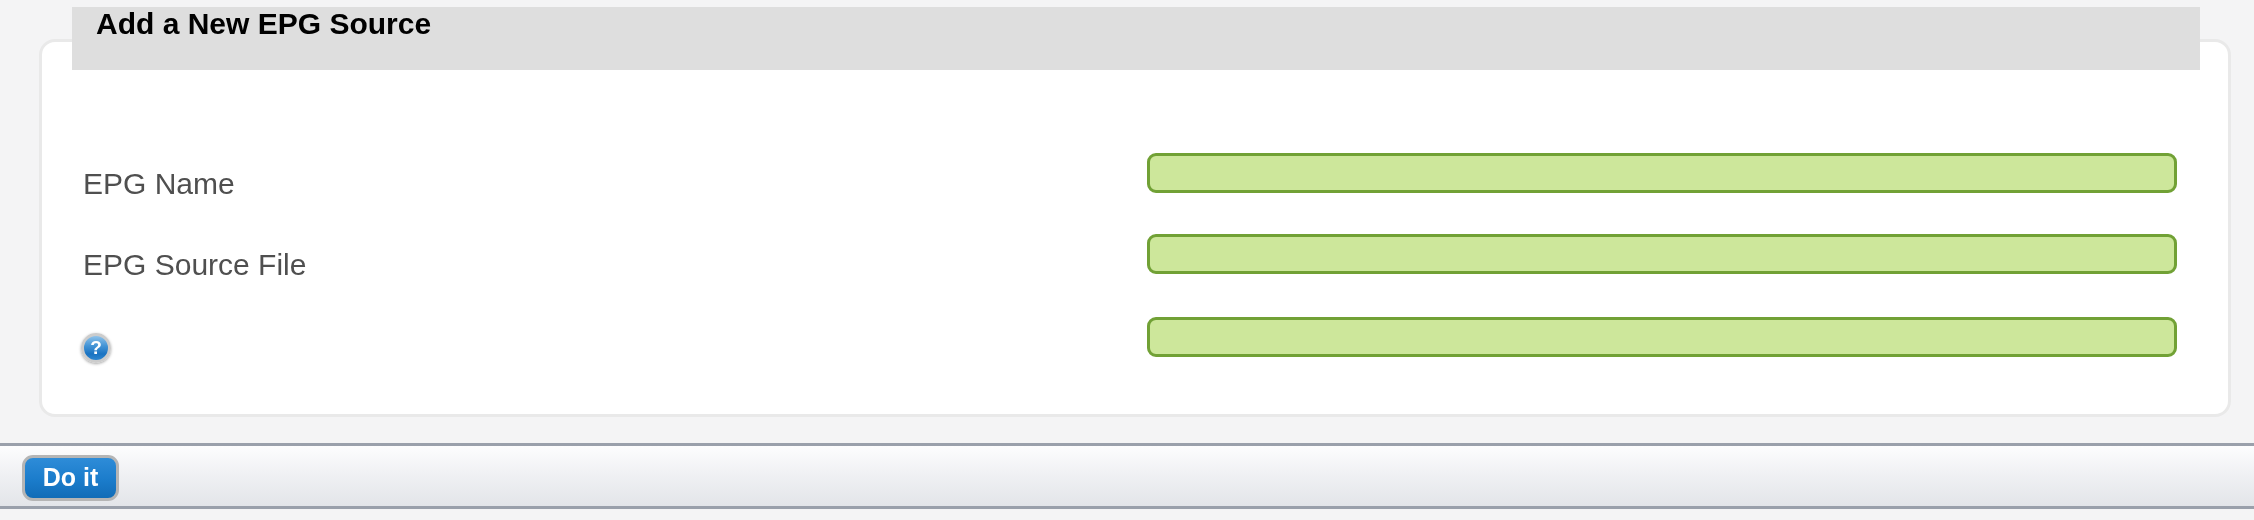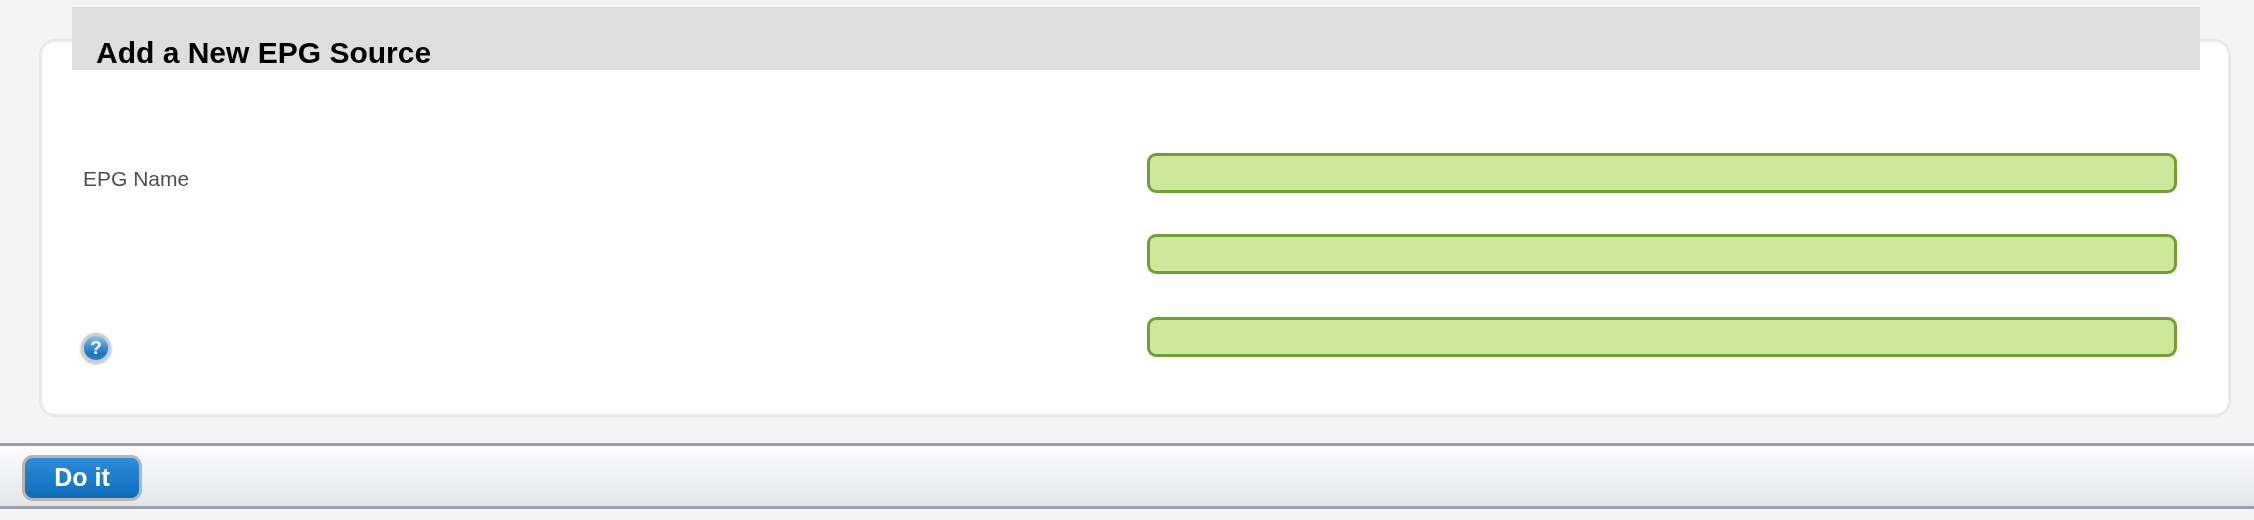--- a/index.html
+++ b/index.html
@@ -19,31 +19,31 @@
     background: var(--panel-bg, #ffffff);
     border: 3px solid var(--panel-border, #e9e9e9);
     border-radius: 16px;
   }
   .header-bar {
     position: absolute;
     left: 72px; top: 7px;
     width: 2128px; height: 63px;
     background: var(--header-bg, #dedede);
     display: flex;
-    align-items: flex-end;
+    align-items: flex-start;
     padding-left: 24px;
   }
   .header-title {
     font-size: 30px;
     font-weight: 700;
     color: #000000;
   }
   .form-label {
     position: absolute;
-    font-size: 21px;
+    font-size: 30px;
     color: var(--label-text, #4f4f4f);
     white-space: nowrap;
   }
   .label-row-1 { left: 83px; top: 167px; }
   .label-row-2 { left: 83px; top: 248px; }
   .label-row-3 {
     position: absolute;
     left: 81px; top: 333px;
     height: 30px;
     display: flex;
@@ -89,21 +89,21 @@
     position: absolute;
     left: 0; top: 443px;
     width: 2254px; height: 66px;
     border-top: 3px solid var(--divider, #9aa0ab);
     border-bottom: 3px solid var(--divider, #9aa0ab);
     background: linear-gradient(180deg, #fdfdfe 0%, #f0f1f4 45%, #e3e5e9 100%);
   }
   .do-it-button {
     position: absolute;
     left: 22px; top: 455px;
-    width: 120px; height: 46px;
+    width: 97px; height: 46px;
     border: 3px solid #b5b5b5;
     border-radius: 11px;
     background: linear-gradient(180deg, var(--button-blue-light, #2e8cd8) 0%, #1b7ccb 55%, #116cb7 100%);
     color: var(--button-text, #ffffff);
     font-family: "Liberation Sans", sans-serif;
     font-size: 25px;
     font-weight: 700;
     display: flex;
     align-items: center;
     justify-content: center;
@@ -118,20 +118,21 @@
 
   <div class="panel"></div>
 
   <div class="header-bar">
     <span class="header-title">Add a New EPG Source</span>
   </div>
 
   <label class="form-label label-row-1">EPG Name</label>
   <input class="green-input input-row-1" type="text" value="" style="">
 
+  <label class="form-label label-row-2">EPG Source File</label>
   <input class="green-input input-row-2" type="text" value="" style="">
 
   <div class="label-row-3">
     <span class="help-icon">?</span>
   </div>
   <input class="green-input input-row-3" type="text" value="" style="">
 
   <div class="footer-bar"></div>
 
   <button class="do-it-button">Do it</button>

